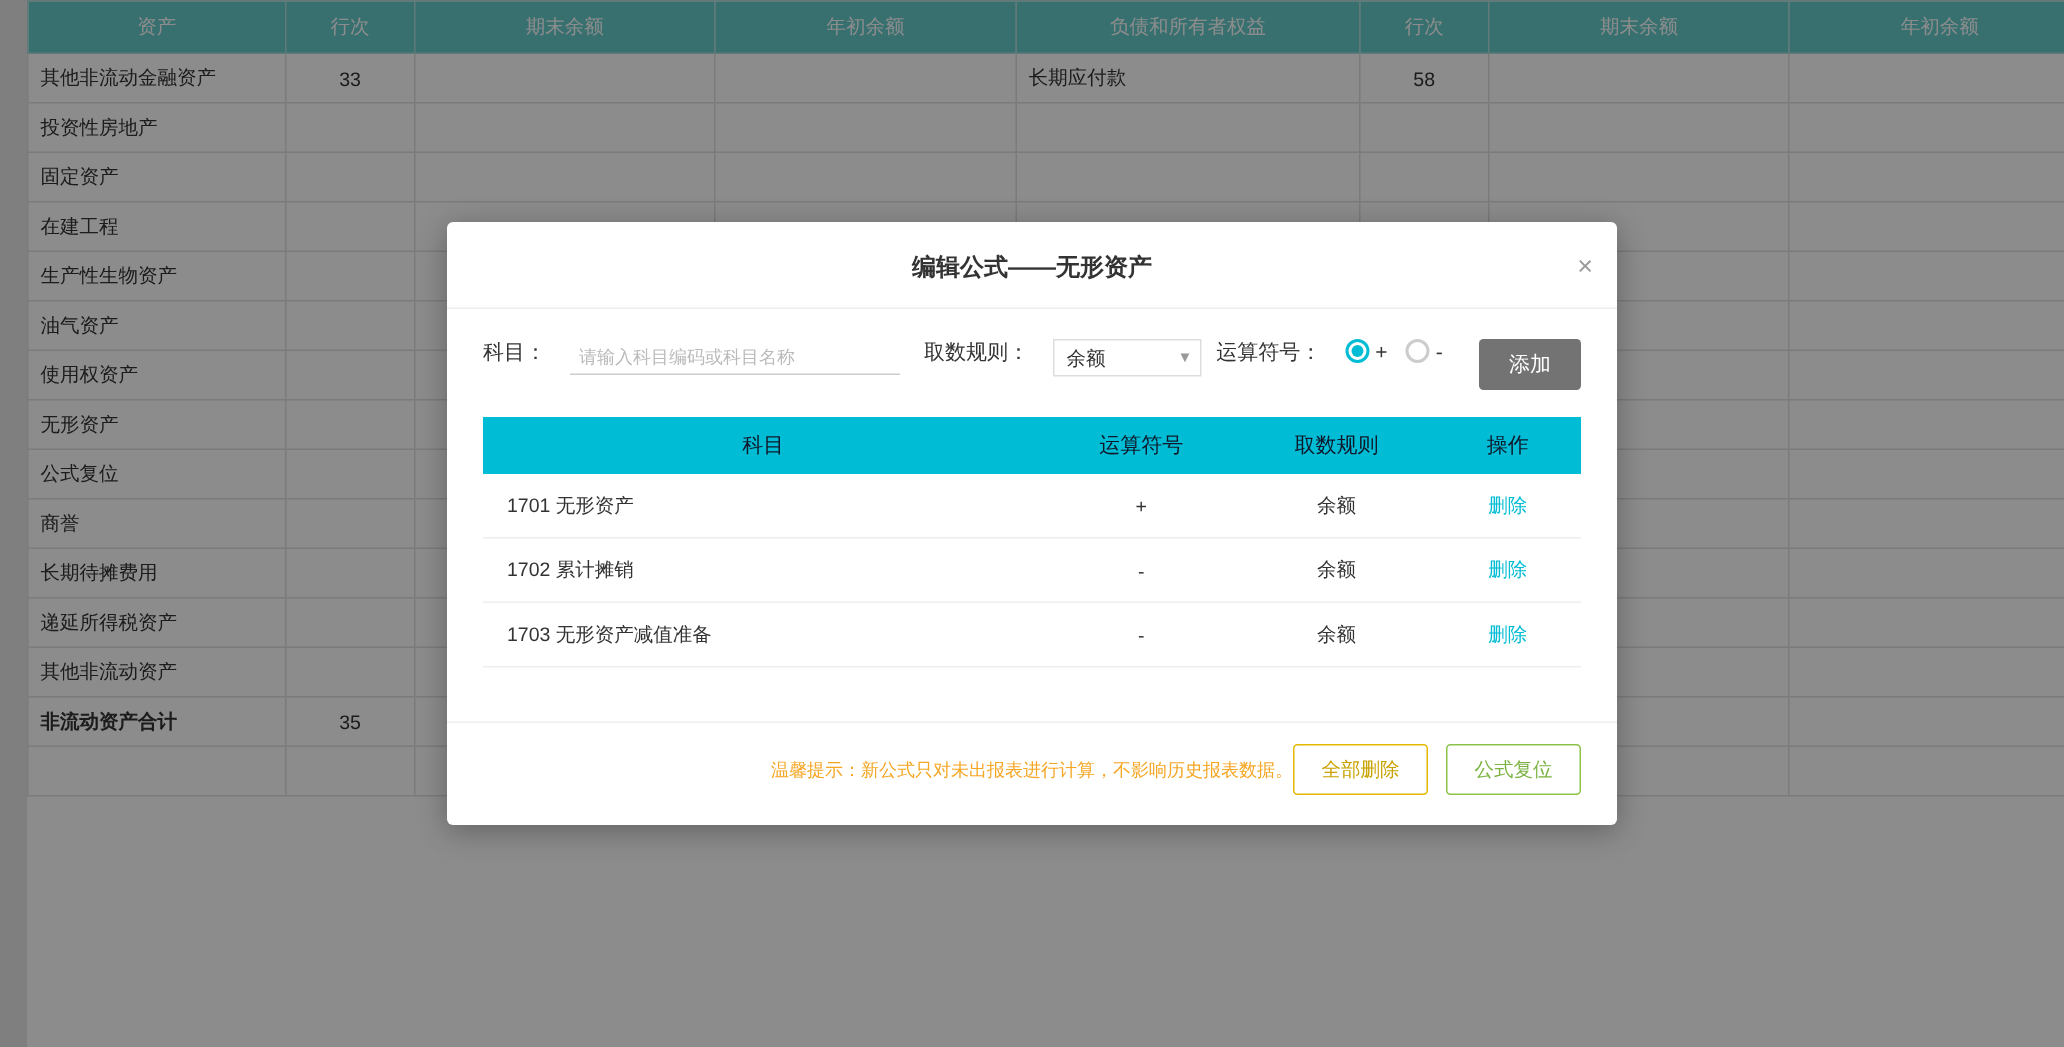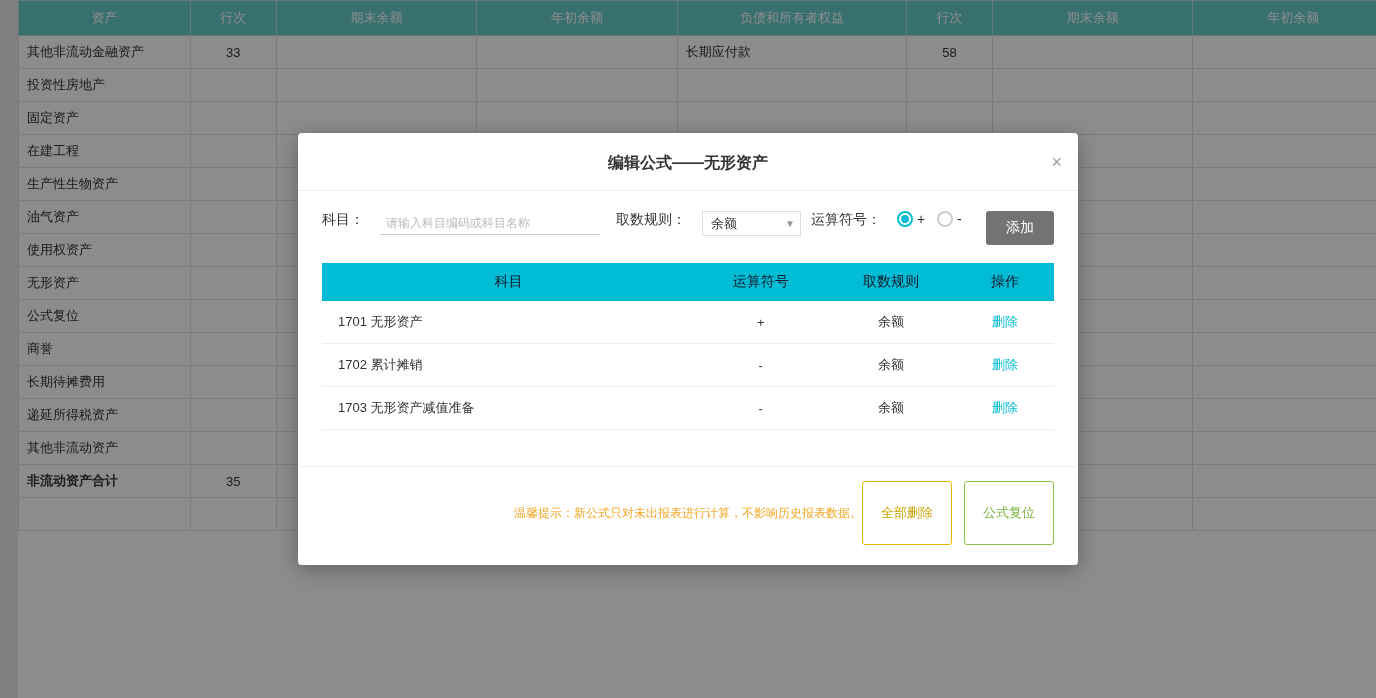--- a/index.html
+++ b/index.html
@@ -268,21 +268,21 @@
 
     .footer-btns {
       display: flex;
       gap: 12px;
     }
 
     .btn-outline {
       background: #fff;
       border: 1px solid #e6b800;
       color: #c8a200;
-      padding: 22px 18px;
+      padding: 7px 18px;
       border-radius: 3px;
       font-size: 13px;
       cursor: pointer;
     }
 
     .btn-outline-green {
       background: #fff;
       border: 1px solid #8bc34a;
       color: #7cb342;
       padding: 7px 18px;

